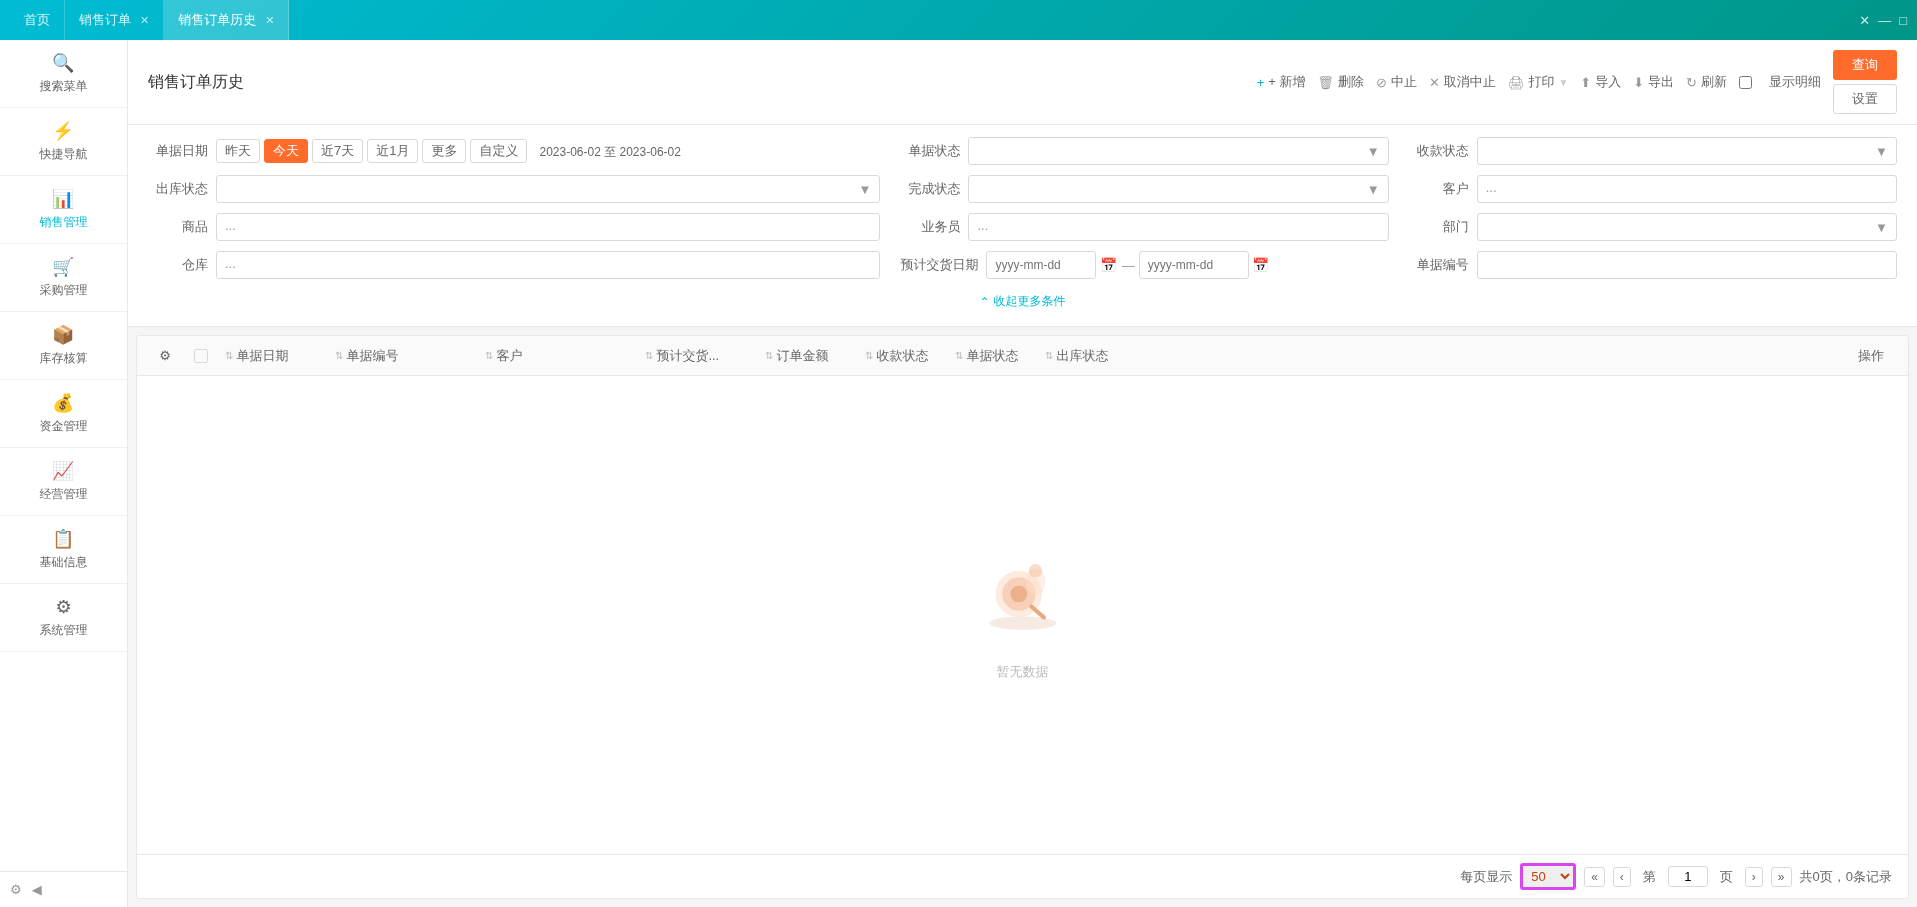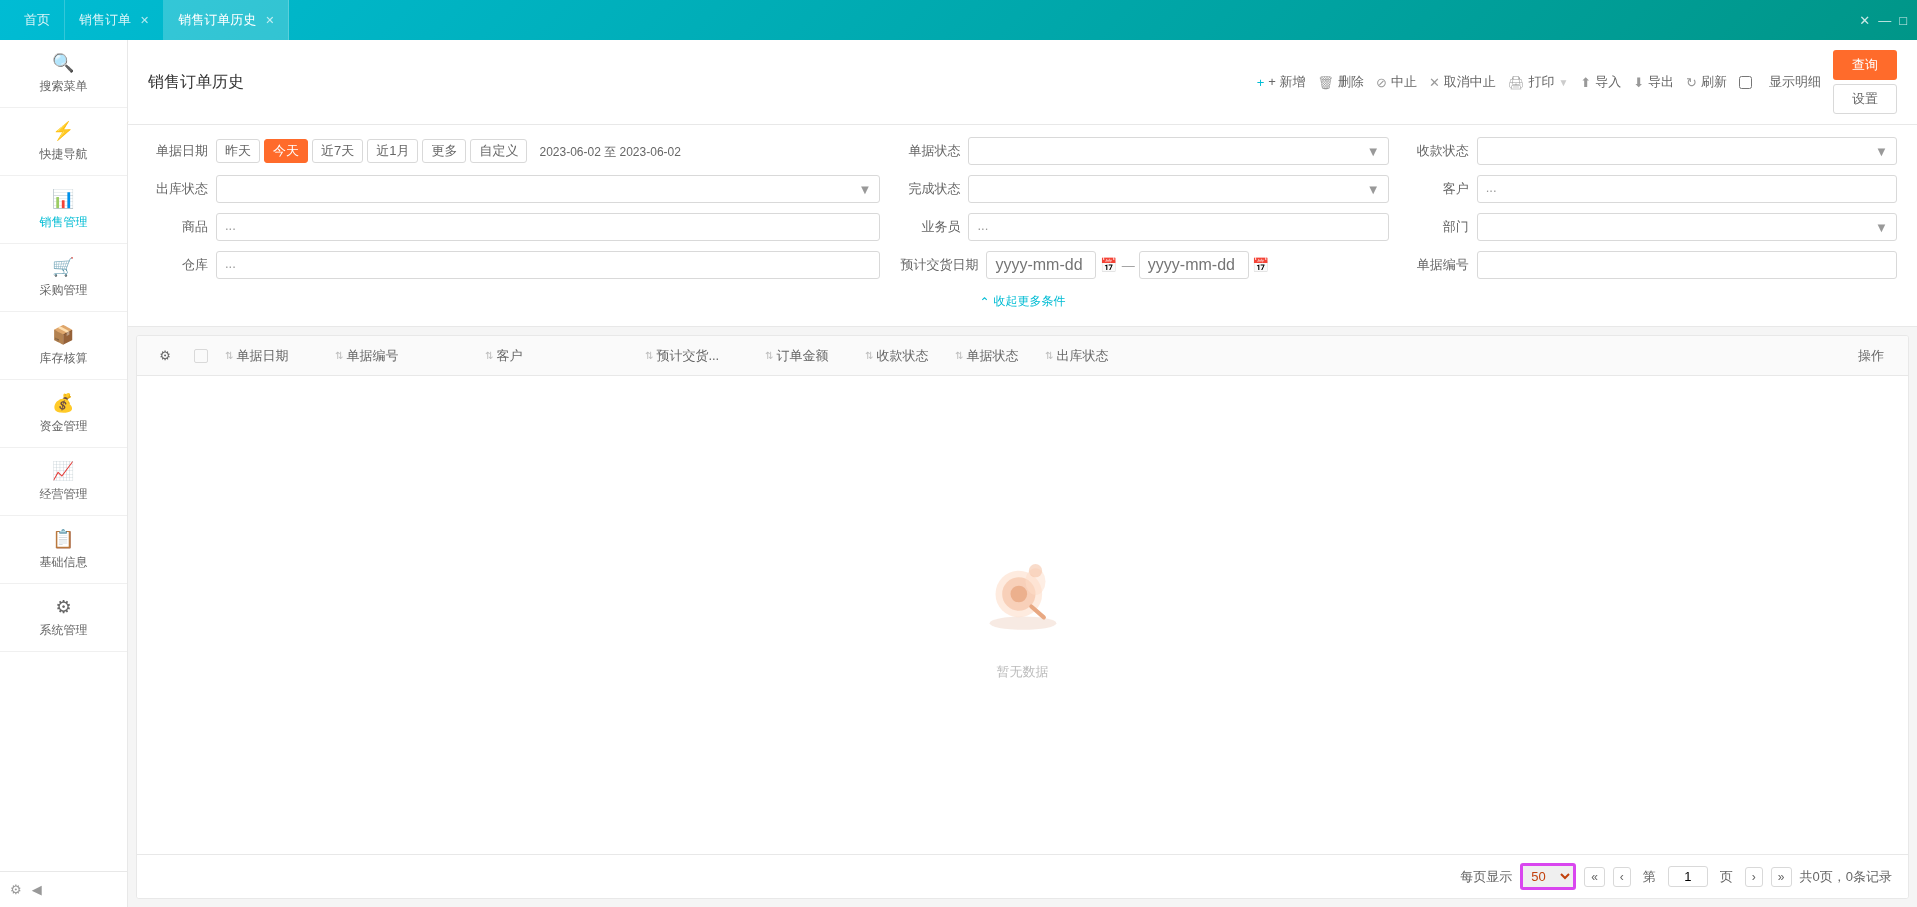--- a/index.html
+++ b/index.html
@@ -221,21 +221,21 @@
     .date-input-group {
       display: flex;
       align-items: center;
       gap: 4px;
       flex: 1;
     }
     .date-input {
       border: 1px solid #d9d9d9;
       border-radius: 3px;
       padding: 4px 8px;
-      font-size: 16px;
+      font-size: 12px;
       color: #bbb;
       background: #fff;
       min-height: 28px;
       width: 110px;
     }
     .cal-icon { color: #d9d9d9; font-size: 14px; cursor: pointer; }
     .dash { color: #999; }
 
     
     .table-container {

